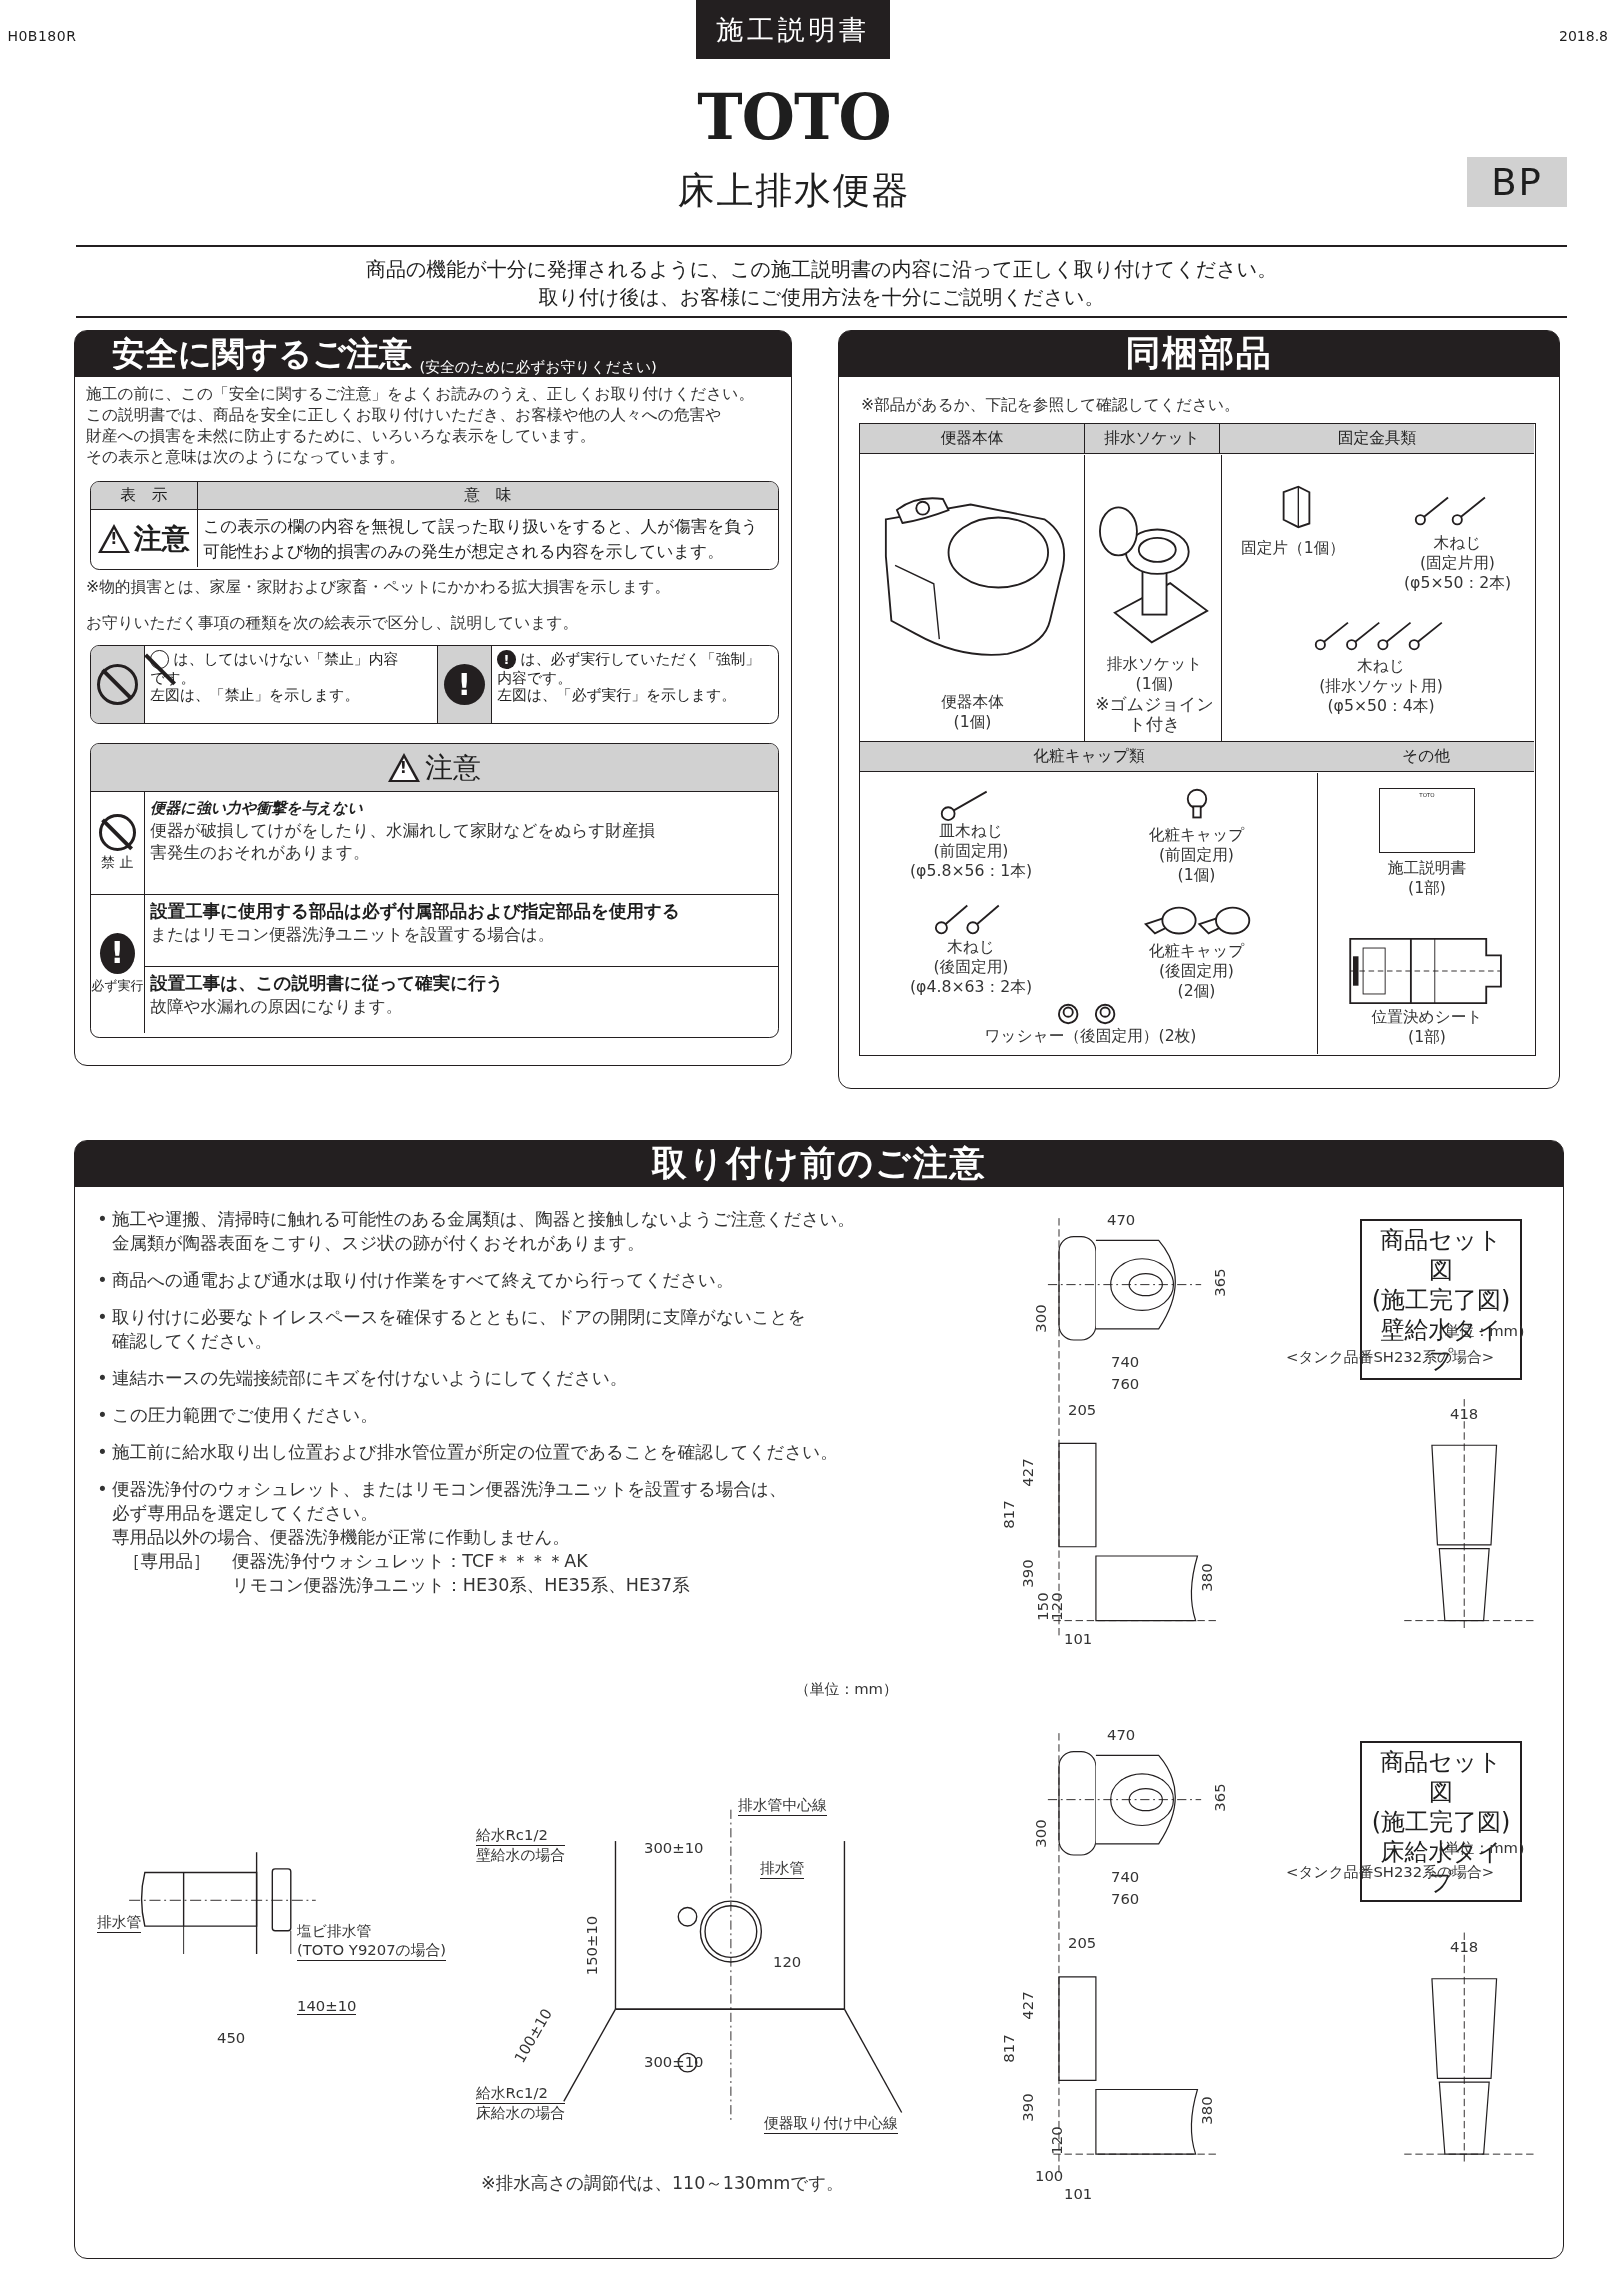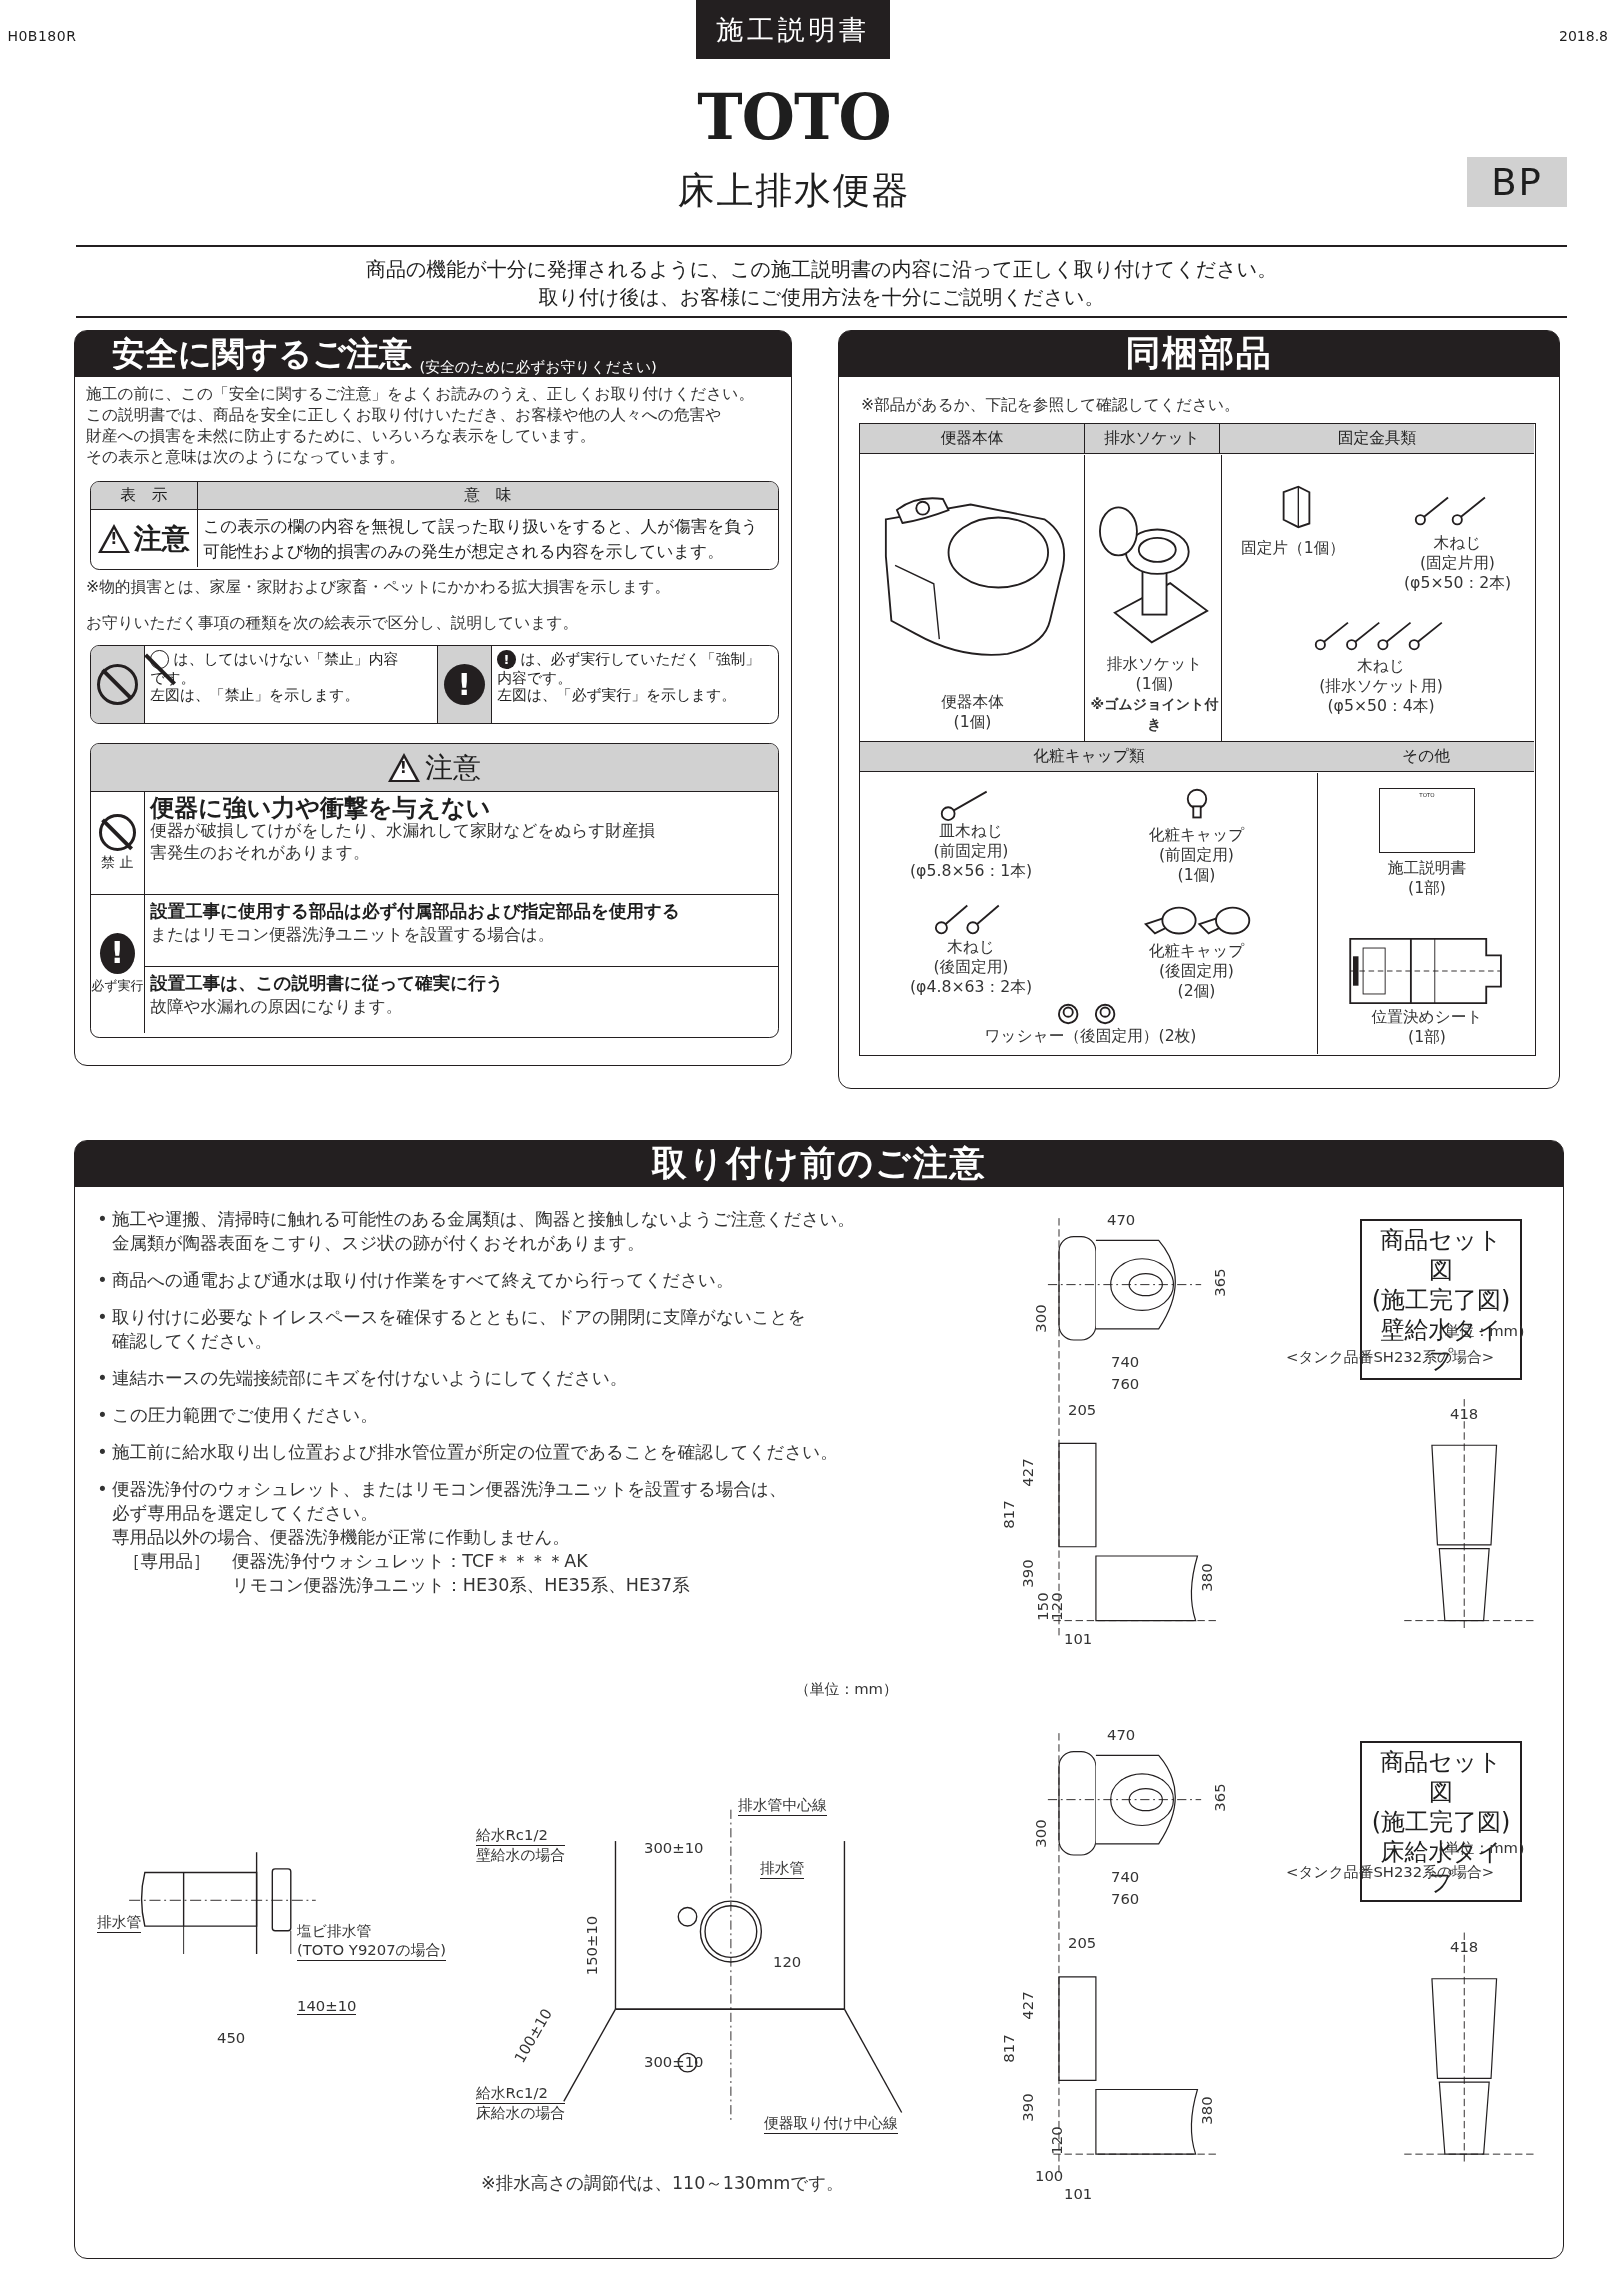--- a/index.html
+++ b/index.html
@@ -120,21 +120,21 @@
     <div class="gray-head" style="height:48px; border-bottom:1.8px solid #231f20; display:flex; align-items:center; justify-content:center; gap:5.5px;">
       <span class="tri"></span>
       <span style="font-size:28px;">注意</span>
     </div>
     <div style="display:flex; height:103px; border-bottom:1.8px solid #231f20;">
       <div style="width:54px; border-right:1.8px solid #231f20; display:flex; flex-direction:column; align-items:center; justify-content:center; gap:3.7px;">
         <span class="circle-no" style="width:37px;height:37px;"></span>
         <span style="font-size:14px;">禁 止</span>
       </div>
       <div style="flex:1; padding:3.7px 5.5px;">
-        <div style="font-size:24px; font-weight:bold; line-height:24px;">便器に強い力や衝撃を与えない</div>
+        <div style="font-size:15px; font-weight:bold; line-height:24px;font-style:italic;">便器に強い力や衝撃を与えない</div>
         <div class="p-text" style="font-size:16.6px; line-height:22px;">便器が破損してけがをしたり、水漏れして家財などをぬらす財産損</div>
         <div class="p-text" style="font-size:16.6px; line-height:22px;">害発生のおそれがあります。</div>
       </div>
     </div>
     <div style="display:flex; height:138px;">
       <div style="width:54px; border-right:1.8px solid #231f20; display:flex; flex-direction:column; align-items:center; justify-content:center; gap:3.7px;">
         <span class="circle-must" style="width:35px;height:41px;border-radius:50%;">!</span>
         <span style="font-size:13px;">必ず実行</span>
       </div>
       <div style="flex:1;">
@@ -180,21 +180,21 @@
       <svg width="135" height="185" viewBox="0 0 146 200" style="position:absolute; left:0; top:18.5px;">
         <path d="M30 150 L90 118 L130 148 L70 182 Z" fill="#fff" stroke="#231f20" stroke-width="2"></path>
         <rect x="60" y="96" width="26" height="56" fill="#fff" stroke="#231f20" stroke-width="2"></rect>
         <ellipse cx="76" cy="84" rx="34" ry="24" fill="#fff" stroke="#231f20" stroke-width="2"></ellipse>
         <ellipse cx="76" cy="82" rx="20" ry="13" fill="#fff" stroke="#231f20" stroke-width="2"></ellipse>
         <ellipse cx="34" cy="62" rx="20" ry="26" fill="#fff" stroke="#231f20" stroke-width="2"></ellipse>
       </svg>
       <div class="cell-label" style="position:absolute; left:0; bottom:7.4px; width:135px;">
         <div>排水ソケット</div>
         <div>(1個)</div>
-        <div style="font-size:14px;font-weight:bold;">※ゴムジョイント付き</div>
+        <div style="font-size:17px;">※ゴムジョイント付き</div>
       </div>
     </div>
     <div style="position:absolute; left:364px; top:31px; width:310px; height:286px;">
       <svg width="37" height="46" viewBox="0 0 40 50" style="position:absolute; left:54px; top:28px;">
         <path d="M6 10 L22 4 L34 10 L34 44 L22 48 L6 40 Z" fill="#fff" stroke="#231f20" stroke-width="2"></path>
         <path d="M22 4 L22 48" stroke="#231f20" stroke-width="1.5"></path>
       </svg>
       <div class="cell-label abs" style="left:0; top:83px; width:138px;">固定片（1個）</div>
       <svg width="83" height="37" viewBox="0 0 90 40" style="position:absolute; left:189px; top:37px;">
         <g stroke="#231f20" stroke-width="2" fill="#fff">

